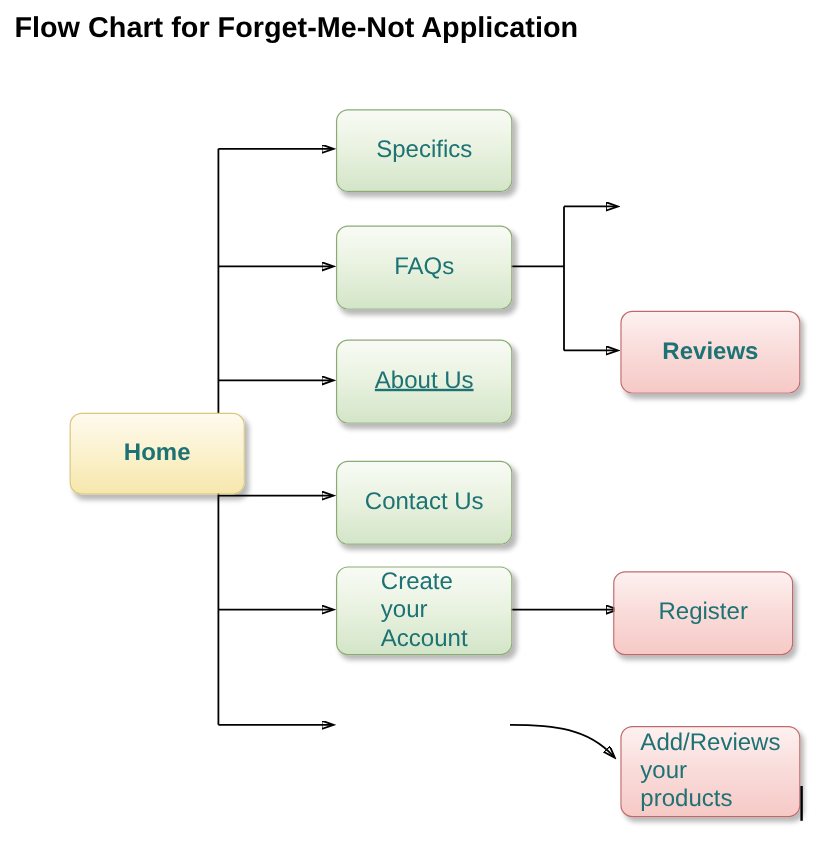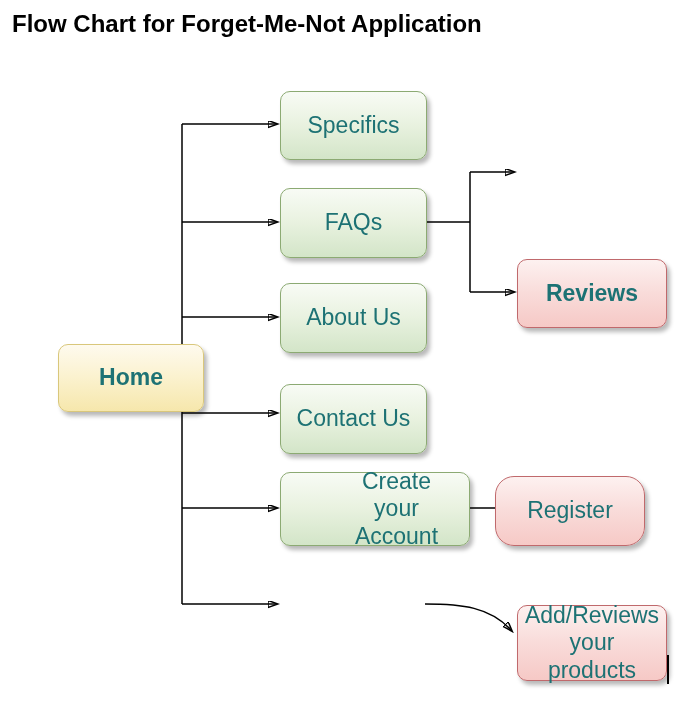--- a/index.html
+++ b/index.html
@@ -2,40 +2,40 @@
 <html style="--text: #1d7274; --line: #000000; --home-border: #d9c77b; --home-fill-top: #fefaee; --home-fill-mid: #fbf2cf; --home-fill-bottom: #f6e7ac; --green-border: #8caa73; --green-fill-top: #f8fbf5; --green-fill-mid: #e9f2e0; --green-fill-bottom: #d3e5c8; --pink-border: #c0696c; --pink-fill-top: #fdf1f0; --pink-fill-mid: #f9dcda; --pink-fill-bottom: #f6c9c6;"><head>
 <meta charset="utf-8">
 <style>
   html,body{margin:0;padding:0;background:#ffffff;}
   #stage{position:relative;width:693px;height:707px;background:#ffffff;overflow:hidden;
          font-family:"Liberation Sans", sans-serif;}
   #title{position:absolute;left:12px;top:10px;font-size:24px;font-weight:bold;color:#000;}
   svg.connectors{position:absolute;left:0;top:0;width:693px;height:707px;}
   svg.connectors path{fill:none;stroke:var(--line,#000);stroke-width:1.5;}
   .node{position:absolute;display:flex;align-items:center;justify-content:center;
-        text-align:center;border-radius:10px;color:var(--text,#1d7274);font-size:23px;
+        text-align:left;border-radius:10px;color:var(--text,#1d7274);font-size:20px;
         line-height:1.18;white-space:pre-line;
         box-shadow:3px 4px 4px rgba(0,0,0,0.28);}
   .node.yellow{border:1.5px solid var(--home-border,#d9c77b);font-weight:bold;
         background:linear-gradient(180deg,var(--home-fill-top,#fefaee) 0%,var(--home-fill-mid,#fbf2cf) 48%,var(--home-fill-bottom,#f6e7ac) 100%);}
   .node.green{border:1.5px solid var(--green-border,#8caa73);
         background:linear-gradient(180deg,var(--green-fill-top,#f8fbf5) 0%,var(--green-fill-mid,#e9f2e0) 48%,var(--green-fill-bottom,#d3e5c8) 100%);}
   .node.pink{border:1.5px solid var(--pink-border,#c0696c);
         background:linear-gradient(180deg,var(--pink-fill-top,#fdf1f0) 0%,var(--pink-fill-mid,#f9dcda) 48%,var(--pink-fill-bottom,#f6c9c6) 100%);}
   
   #node-home      {left:14px; top:344px;width:144px;height:66px;margin-left:44px;}
   #node-specifics {left:280px;top:91px; width:145px;height:67px;}
   #node-faqs      {left:280px;top:188px;width:145px;height:68px;}
-  #node-about     {left:280px;top:283px;width:145px;height:68px;}
+  #node-about     {left:280px;top:283px;width:145px;height:68px;text-decoration:underline;}
   #node-contact   {left:280px;top:384px;width:145px;height:68px;}
-  #node-create    {left:280px;top:472px;width:145px;height:72px;padding-left:43px;}
+  #node-create    {left:280px;top:472px;width:145px;height:72px;}
   #node-login     {left:280px;top:570px;width:145px;height:69px;}
   #node-howto     {left:517px;top:140px;width:148px;height:67px;}
   #node-reviews   {left:517px;top:259px;width:148px;height:67px;font-weight:bold;}
-  #node-register  {left:495px;top:476px;width:148px;height:68px;border-radius:19px;}
+  #node-register  {left:511px;top:476px;width:148px;height:68px;}
   #node-addmanage {left:517px;top:605px;width:148px;height:74px;}
   #text-cursor{position:absolute;left:667px;top:655px;width:2px;height:29px;background:#000;}
 </style>
 </head>
 <body>
 
 <div id="stage">
 
   <div id="title">Flow Chart for Forget-Me-Not Application</div>
 

